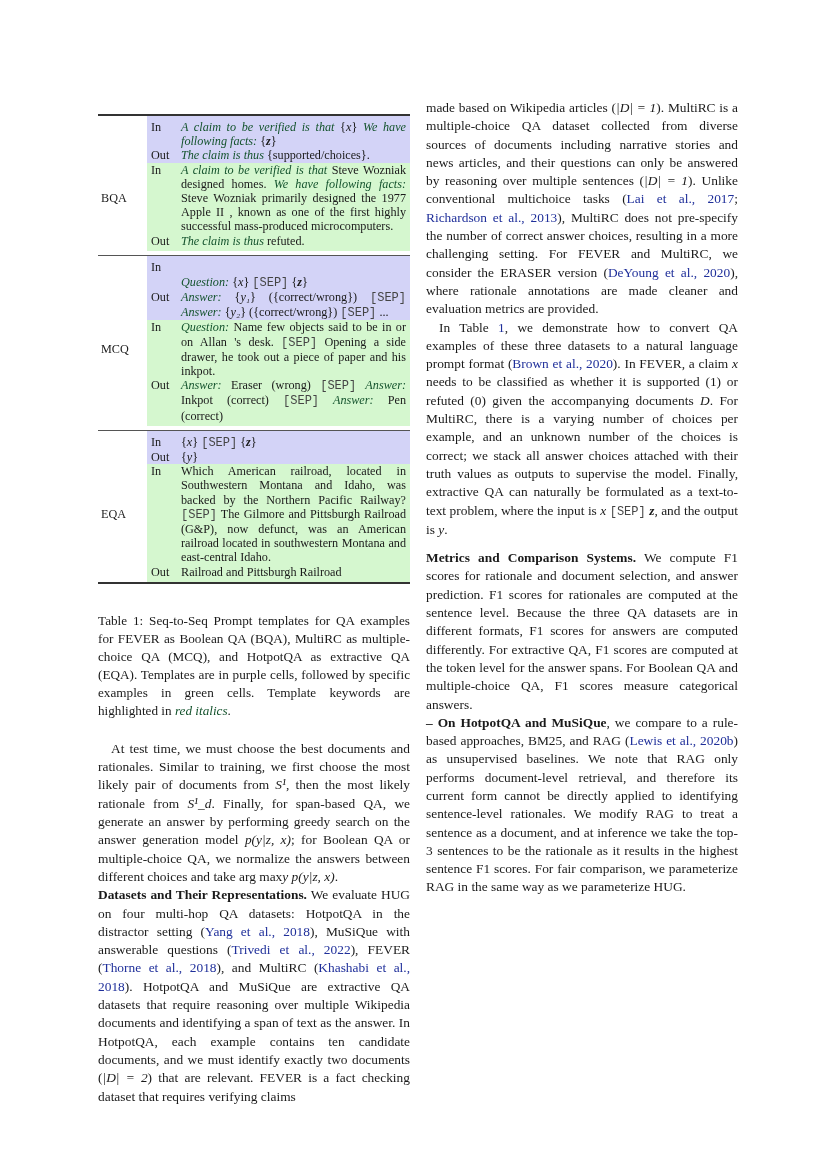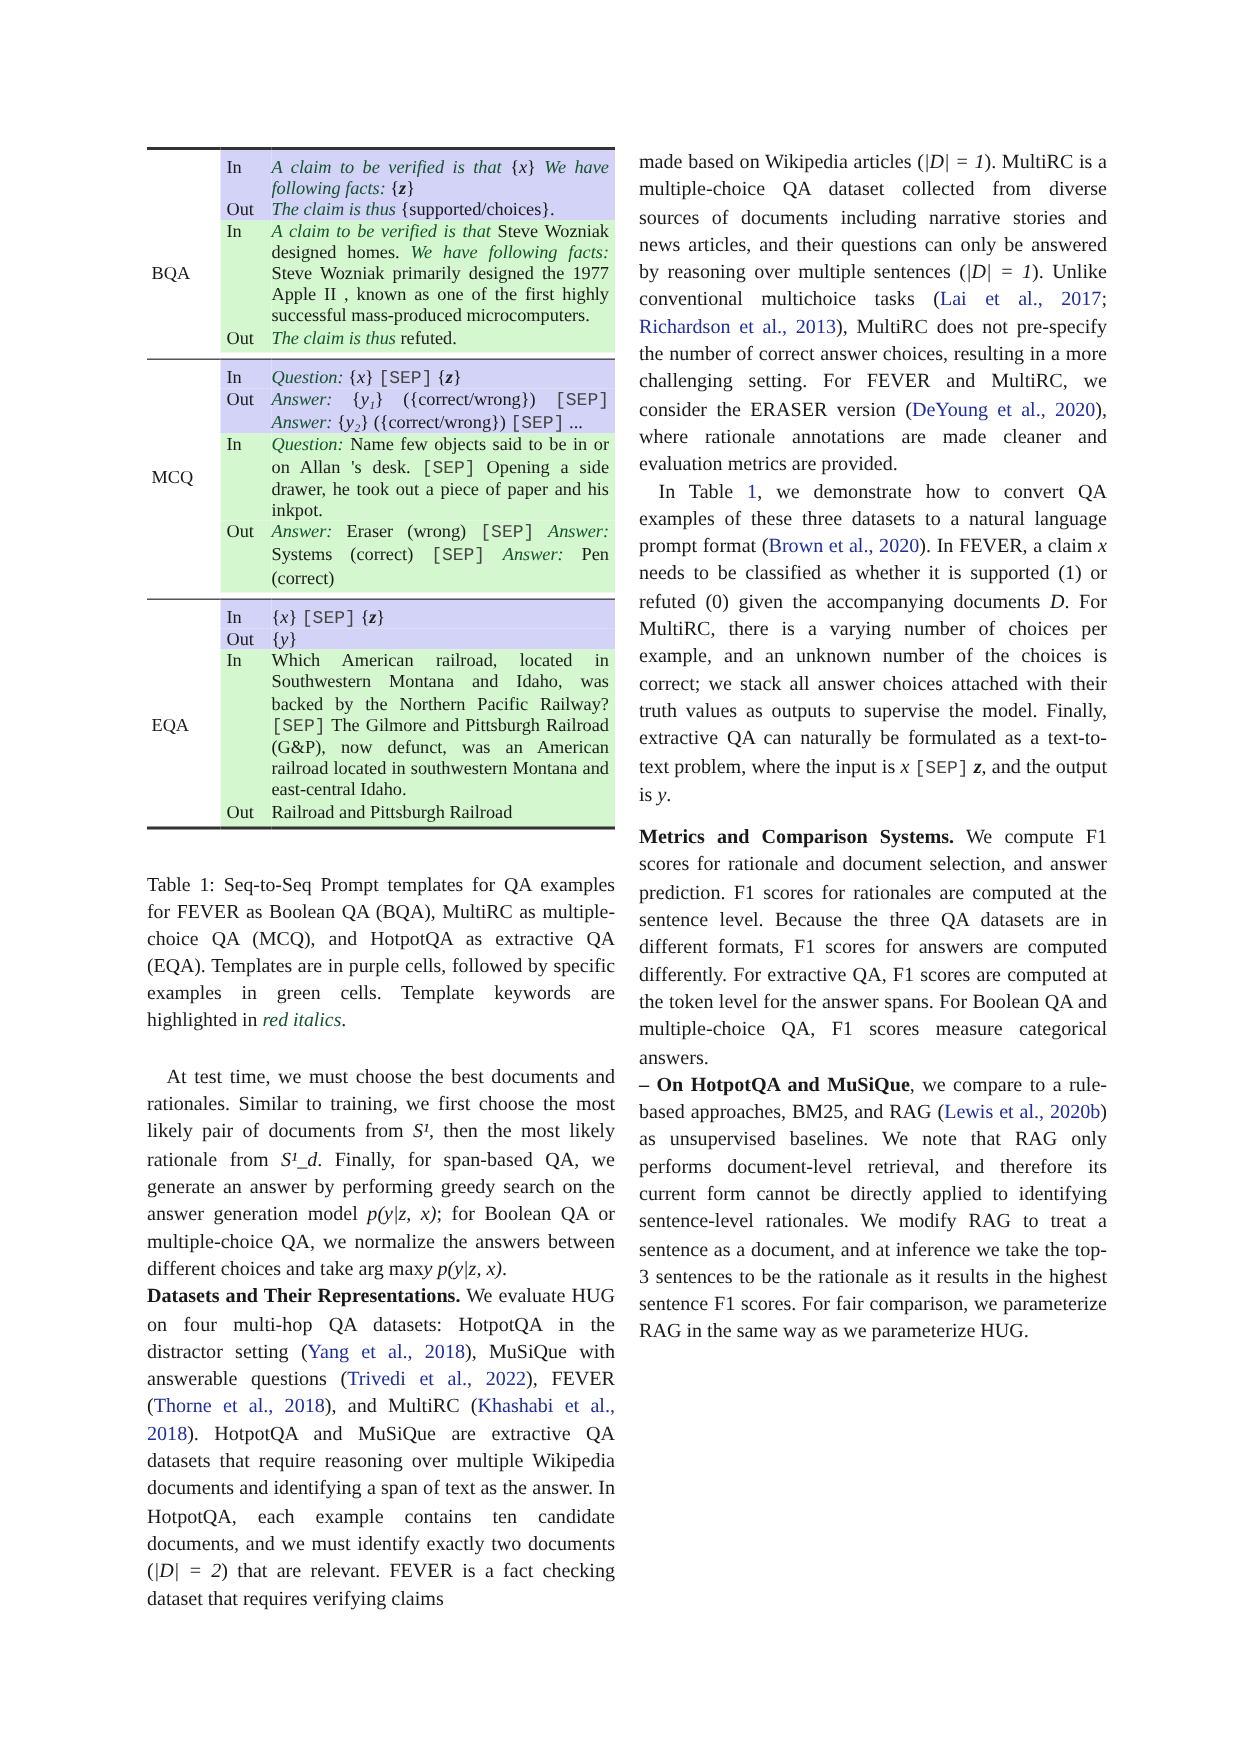--- a/index.html
+++ b/index.html
@@ -1,18 +1,18 @@
 <!DOCTYPE html>
 <html><head>
 <meta charset="utf-8">
 <style>
   html, body { margin: 0; padding: 0; background: #ffffff; }
   body { width: 827px; height: 1169px; position: relative; overflow: hidden;
          font-family: "Liberation Serif", serif; color: #1a1a1a; }
-  .col { position: absolute; top: 98px; width: 312px; font-size: 13.4px; line-height: 18.3px; text-align: justify; }
+  .col { position: absolute; top: 114px; width: 312px; font-size: 13.4px; line-height: 18.3px; text-align: justify; }
   .col-left { left: 98px; }
   .col-right { left: 426px; top: 99px; }
   .kw { color: #14532d; font-style: italic; }
   .mono { font-family: "Liberation Mono", monospace; font-size: 12px; color: #444; }
   .cite { color: #1f2f9a; }
   .math { font-style: italic; }
   .bold { font-weight: bold; }
   p { margin: 0; }
   .indent { text-indent: 13px; }
 
@@ -59,36 +59,36 @@
           <td class="dlabel"></td>
           <td class="io" style="padding-bottom: 3px;">Out</td>
           <td class="content" style="padding-bottom: 3px;"><span class="kw">The claim is thus </span><span>refuted.</span></td>
         </tr>
         <tr class="gap">
           <td colspan="3"></td>
         </tr>
         <tr class="tpl">
           <td class="dlabel rule-mid"></td>
           <td class="io rule-mid" style="padding-top: 4px;">In</td>
-          <td class="content rule-mid" style="padding-top: 4px; margin-left: 40px;"><span class="kw">Question: </span><span>{</span><span class="math">x</span><span>} </span><span class="mono">[SEP]</span><span> {</span><span class="math bold">z</span><span>}</span></td>
+          <td class="content rule-mid" style="padding-top: 19px; margin-left: 40px;"><span class="kw">Question: </span><span>{</span><span class="math">x</span><span>} </span><span class="mono">[SEP]</span><span> {</span><span class="math bold">z</span><span>}</span></td>
         </tr>
         <tr class="tpl">
           <td class="dlabel"></td>
           <td class="io">Out</td>
           <td class="content"><span class="kw">Answer: </span><span>{</span><span class="math">y₁</span><span>} ({correct/wrong}) </span><span class="mono">[SEP]</span><span class="kw"> Answer: </span><span>{</span><span class="math">y₂</span><span>} ({correct/wrong}) </span><span class="mono">[SEP]</span><span> ...</span></td>
         </tr>
         <tr class="ex">
           <td class="dlabel">MCQ</td>
           <td class="io">In</td>
           <td class="content"><span class="kw">Question: </span><span>Name few objects said to be in or on Allan 's desk. </span><span class="mono">[SEP]</span><span> Opening a side drawer, he took out a piece of paper and his inkpot.</span></td>
         </tr>
         <tr class="ex">
           <td class="dlabel"></td>
           <td class="io" style="padding-bottom: 3px;">Out</td>
-          <td class="content" style="padding-bottom: 3px;"><span class="kw">Answer: </span><span>Eraser (wrong) </span><span class="mono">[SEP]</span><span class="kw"> Answer: </span><span>Systems (correct) </span><span class="mono">[SEP]</span><span class="kw"> Answer: </span><span>Pen (correct)</span></td>
+          <td class="content" style="padding-bottom: 3px;"><span class="kw">Answer: </span><span>Eraser (wrong) </span><span class="mono">[SEP]</span><span class="kw"> Answer: </span><span>Inkpot (correct) </span><span class="mono">[SEP]</span><span class="kw"> Answer: </span><span>Pen (correct)</span></td>
         </tr>
         <tr class="gap">
           <td colspan="3"></td>
         </tr>
         <tr class="tpl">
           <td class="dlabel rule-mid"></td>
           <td class="io rule-mid" style="padding-top: 4px;">In</td>
           <td class="content rule-mid" style="padding-top: 4px;"><span>{</span><span class="math">x</span><span>} </span><span class="mono">[SEP]</span><span> {</span><span class="math bold">z</span><span>}</span></td>
         </tr>
         <tr class="tpl">

